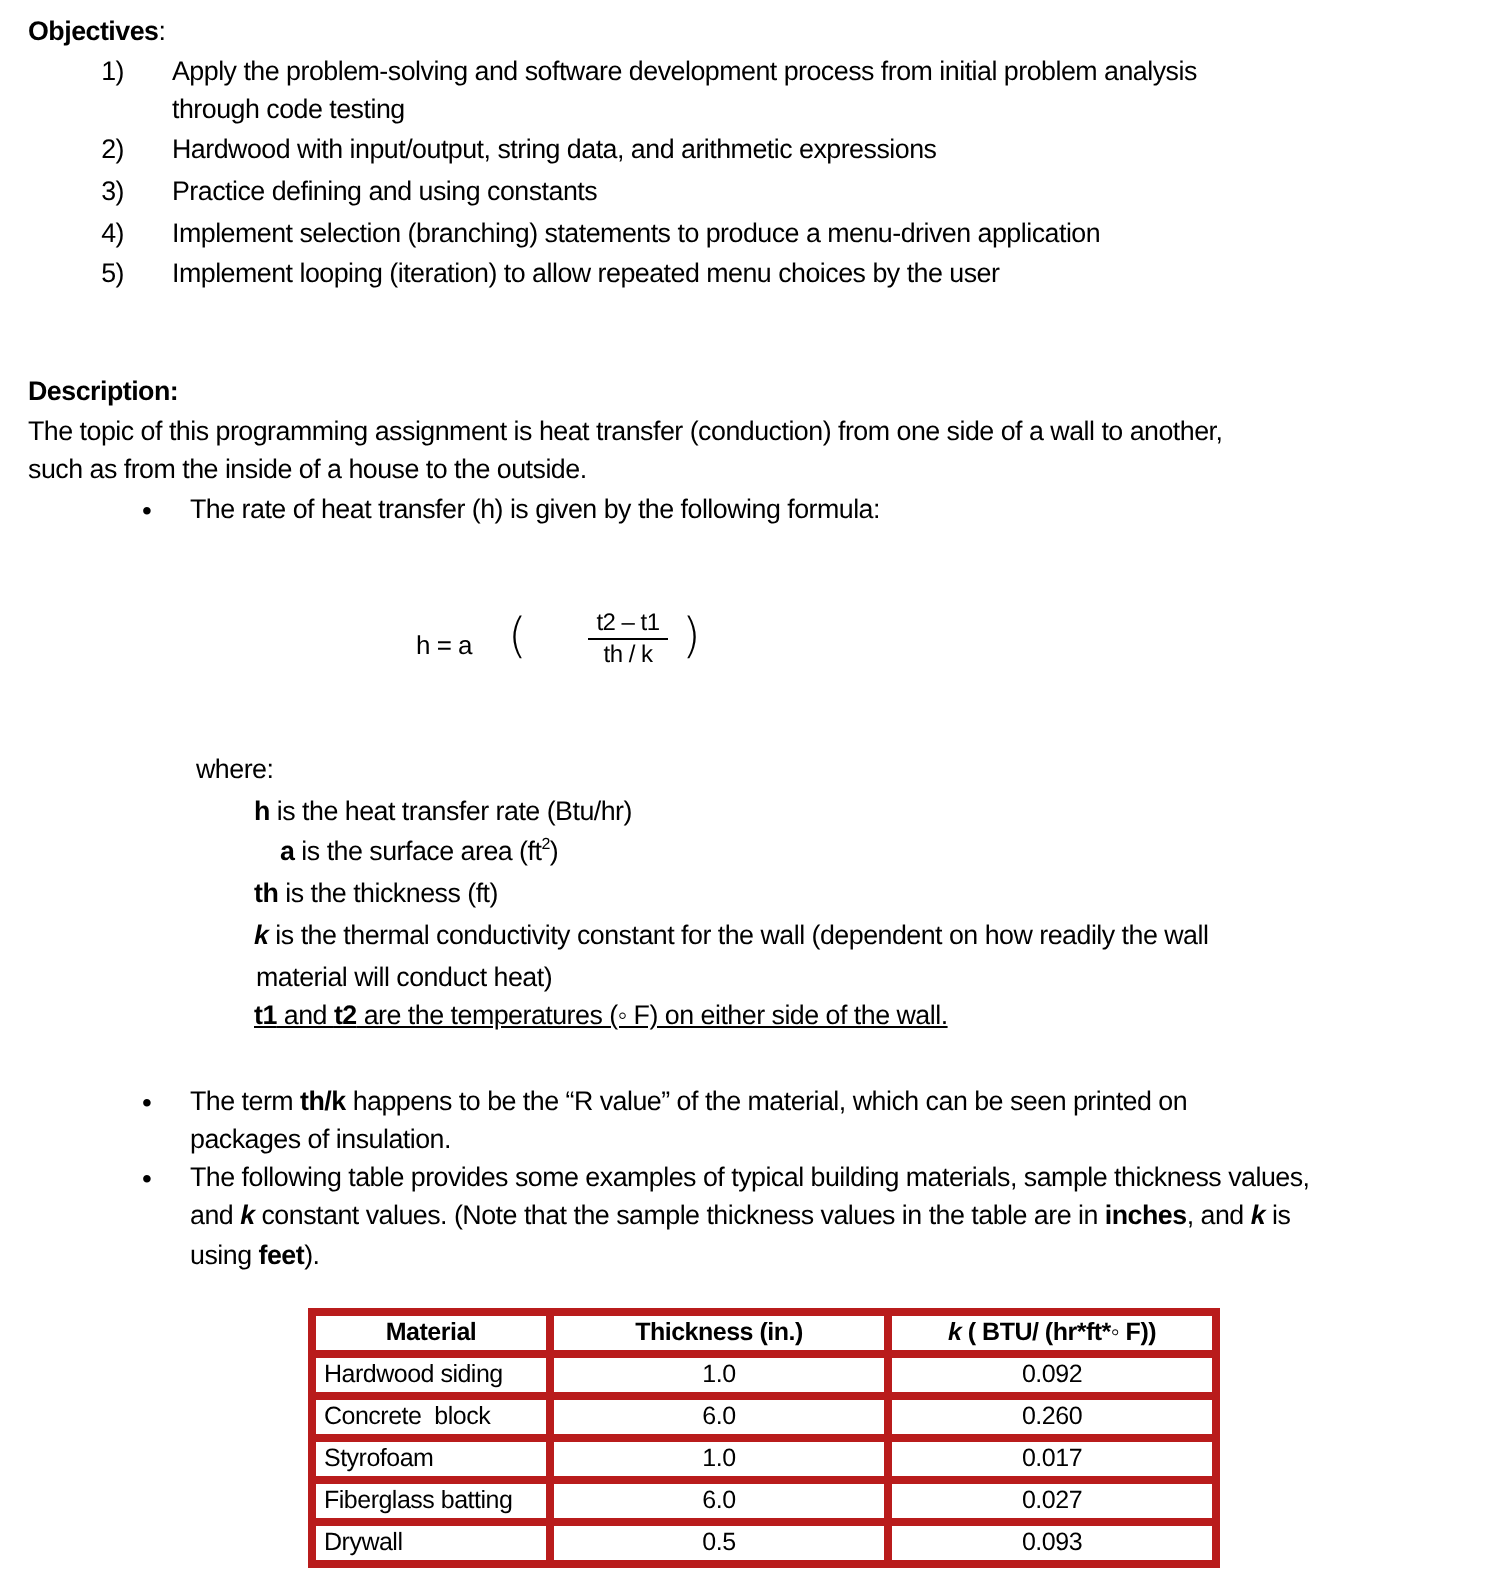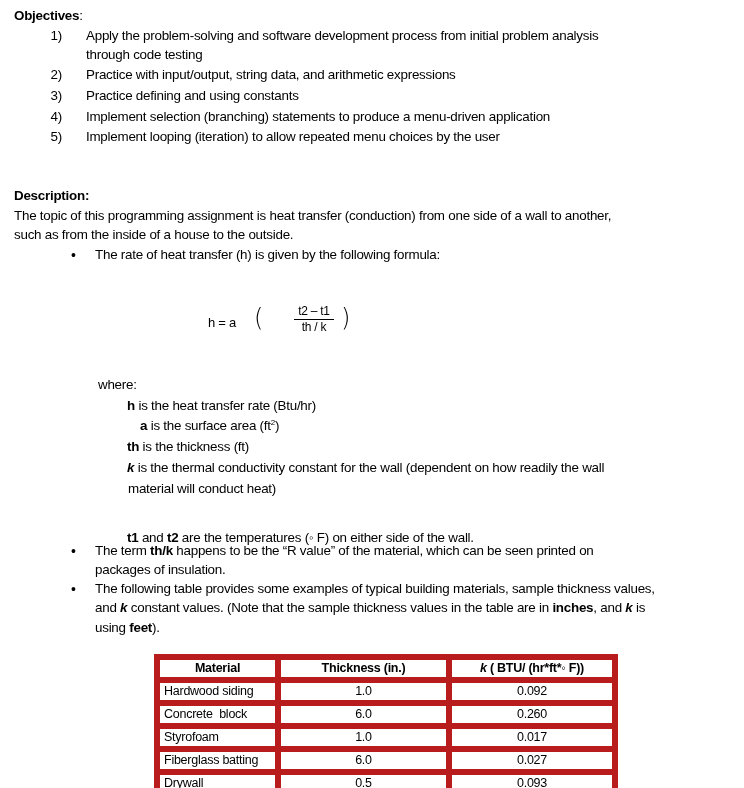--- a/index.html
+++ b/index.html
@@ -18,42 +18,42 @@
     .formula .lhs { position: absolute; left: 0; top: 11px; font-size: 13px; white-space: nowrap; }
     .formula .paren { position: absolute; font-size: 24px; top: 0; font-family: "DejaVu Sans", sans-serif; font-weight: 300; }
     .formula .frac { position: absolute; left: 86px; top: 0; text-align: center; width: 40px; font-size: 12px; }
     .formula .frac .numr { border-bottom: 1px solid #000; line-height: 14px; padding-bottom: 1px; }
     .formula .frac .den { line-height: 15px; }
     table.mat {
       position: absolute; left: 154px; top: 654px;
       border-collapse: collapse; font-size: 12.5px;
     }
     table.mat td, table.mat th {
-      border: 6px solid #b91c1c; padding: 0 4px; height: 17px; line-height: 17px;
+      border: 4px solid #b91c1c; padding: 0 4px; height: 17px; line-height: 17px;
     }
     table.mat th { font-weight: bold; text-align: center; }
     table.mat td.c { text-align: center; }
     .col1 { width: 107px; }
     .col2 { width: 157px; }
     .col3 { width: 152px; }
   </style>
 </head>
 <body>
 
 <div class="abs" style="left:14px; top:6px;"><span class="b">Objectives</span><span>:</span></div>
 
 <div>
   <div>
     <span class="abs num" style="left:40px; top:26px;">1)</span>
     <span class="abs" style="left:86px; top:26px;">Apply the problem-solving and software development process from initial problem analysis</span>
     <span class="abs" style="left:86px; top:45px;">through code testing</span>
   </div>
   <div>
     <span class="abs num" style="left:40px; top:65px;">2)</span>
-    <span class="abs" style="left:86px; top:65px;">Practice with input/output, string data, and arithmetic expressions</span>
+    <span class="abs" style="left:86px; top:65px;">Hardwood with input/output, string data, and arithmetic expressions</span>
   </div>
   <div>
     <span class="abs num" style="left:40px; top:86px;">3)</span>
     <span class="abs" style="left:86px; top:86px;">Practice defining and using constants</span>
   </div>
   <div>
     <span class="abs num" style="left:40px; top:107px;">4)</span>
     <span class="abs" style="left:86px; top:107px;">Implement selection (branching) statements to produce a menu-driven application</span>
   </div>
   <div>
@@ -82,21 +82,21 @@
 </div>
 
 <div class="abs" style="left:98px; top:375px;">where:</div>
 
 <div>
   <div class="abs" style="left:127px; top:396px;"><span class="b">h</span><span> is the heat transfer rate (Btu/hr)</span></div>
   <div class="abs" style="left:140px; top:416px;"><span class="b">a</span><span> is the surface area (ft</span><sup>2</sup><span>)</span></div>
   <div class="abs" style="left:127px; top:437px;"><span class="b">th</span><span> is the thickness (ft)</span></div>
   <div class="abs" style="left:127px; top:458px;"><span class="bi">k</span><span> is the thermal conductivity constant for the wall (dependent on how readily the wall</span></div>
   <div class="abs" style="left:128px; top:479px;">material will conduct heat)</div>
-  <div class="abs" style="left:127px; top:528px;"><span class="b">t1</span><span> and </span><span class="b">t2</span><span> are the temperatures (◦ F) on either side of the wall.</span></div>
+  <div class="abs" style="left:127px; top:498px;text-decoration:underline;"><span class="b">t1</span><span> and </span><span class="b">t2</span><span> are the temperatures (◦ F) on either side of the wall.</span></div>
 </div>
 
 <div>
   <span class="abs bullet" style="left:71px; top:541px;">•</span>
   <div class="abs" style="left:95px; top:541px;"><span>The term </span><span class="b">th/k</span><span> happens to be the “R value” of the material, which can be seen printed on</span></div>
   <div class="abs" style="left:95px; top:560px;">packages of insulation.</div>
 </div>
 
 <div>
   <span class="abs bullet" style="left:71px; top:579px;">•</span>

